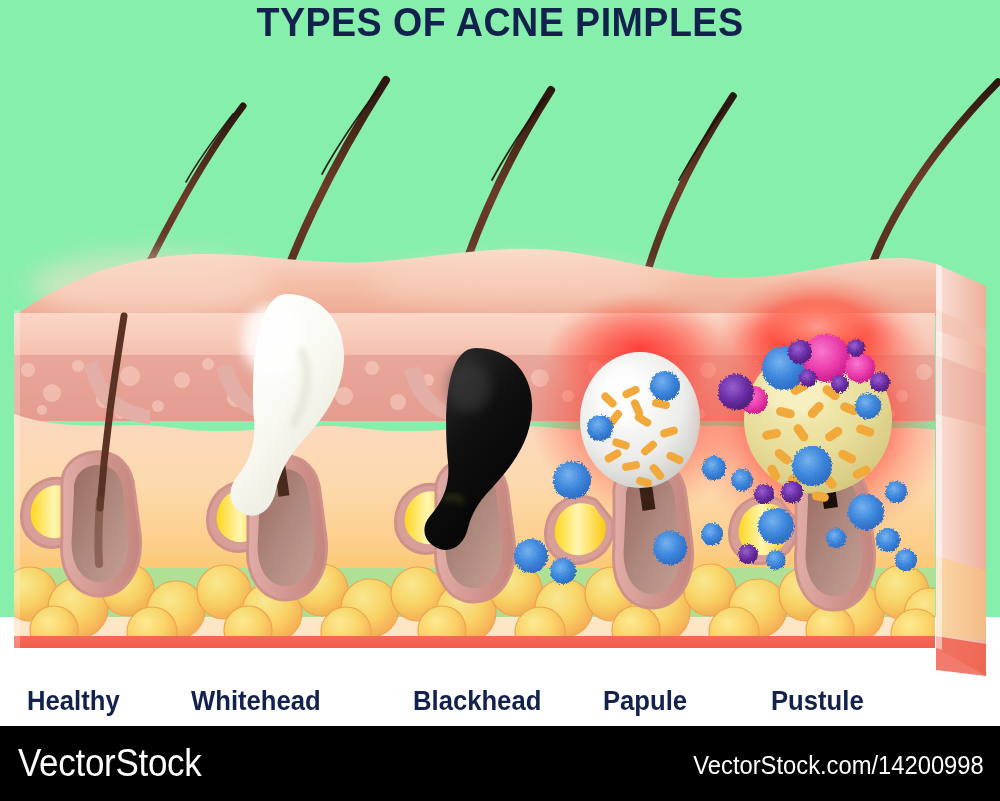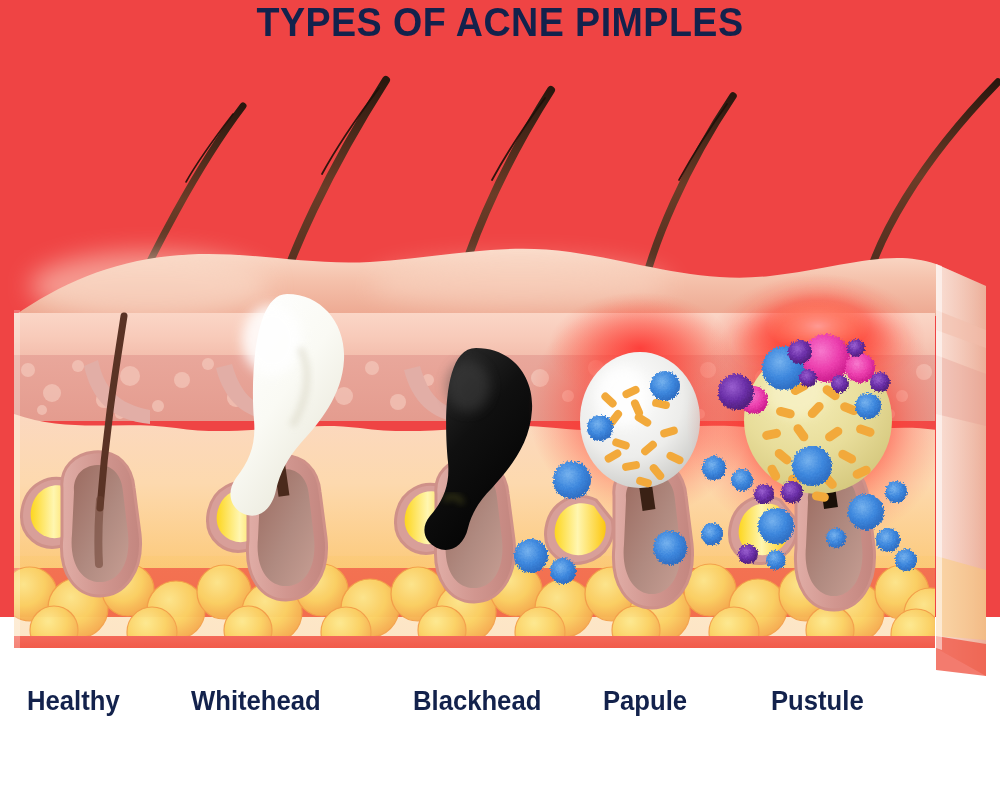--- a/index.html
+++ b/index.html
@@ -1,18 +1,18 @@
 <!DOCTYPE html>
 <html><head>
 <meta charset="utf-8">
 <style>
   html,body{margin:0;padding:0;background:#ffffff;}
   body{width:1000px;height:801px;overflow:hidden;
        font-family:"Liberation Sans","DejaVu Sans",sans-serif;}
-  #stage{position:relative;width:1000px;height:617px;background:#ef4444;}
+  #stage{position:relative;width:1000px;height:617px;background:#86efac;}
 
   
   #title{
     position:absolute;left:0;top:-4px;width:1000px;height:52px;
     text-align:center;line-height:52px;
     font-size:40px;font-weight:bold;letter-spacing:.5px;
     color:#13224c;
     font-family:"Liberation Sans","DejaVu Sans",sans-serif;
     transform:scaleX(.94);transform-origin:50% 50%;
     white-space:nowrap;
@@ -522,14 +522,18 @@
   </div>
 
   <div id="labels">
     <div class="lbl" style="left: 17px;">Healthy</div>
     <div class="lbl" style="left: 181px;">Whitehead</div>
     <div class="lbl" style="left: 403px;">Blackhead</div>
     <div class="lbl" style="left: 593px;">Papule</div>
     <div class="lbl" style="left: 761px;">Pustule</div>
   </div>
 
+  <div id="footer">
+    <div id="wm-brand">VectorStock</div>
+    <div id="wm-url">VectorStock.com/14200998</div>
+  </div>
 
 </div>
 
 </body></html>

